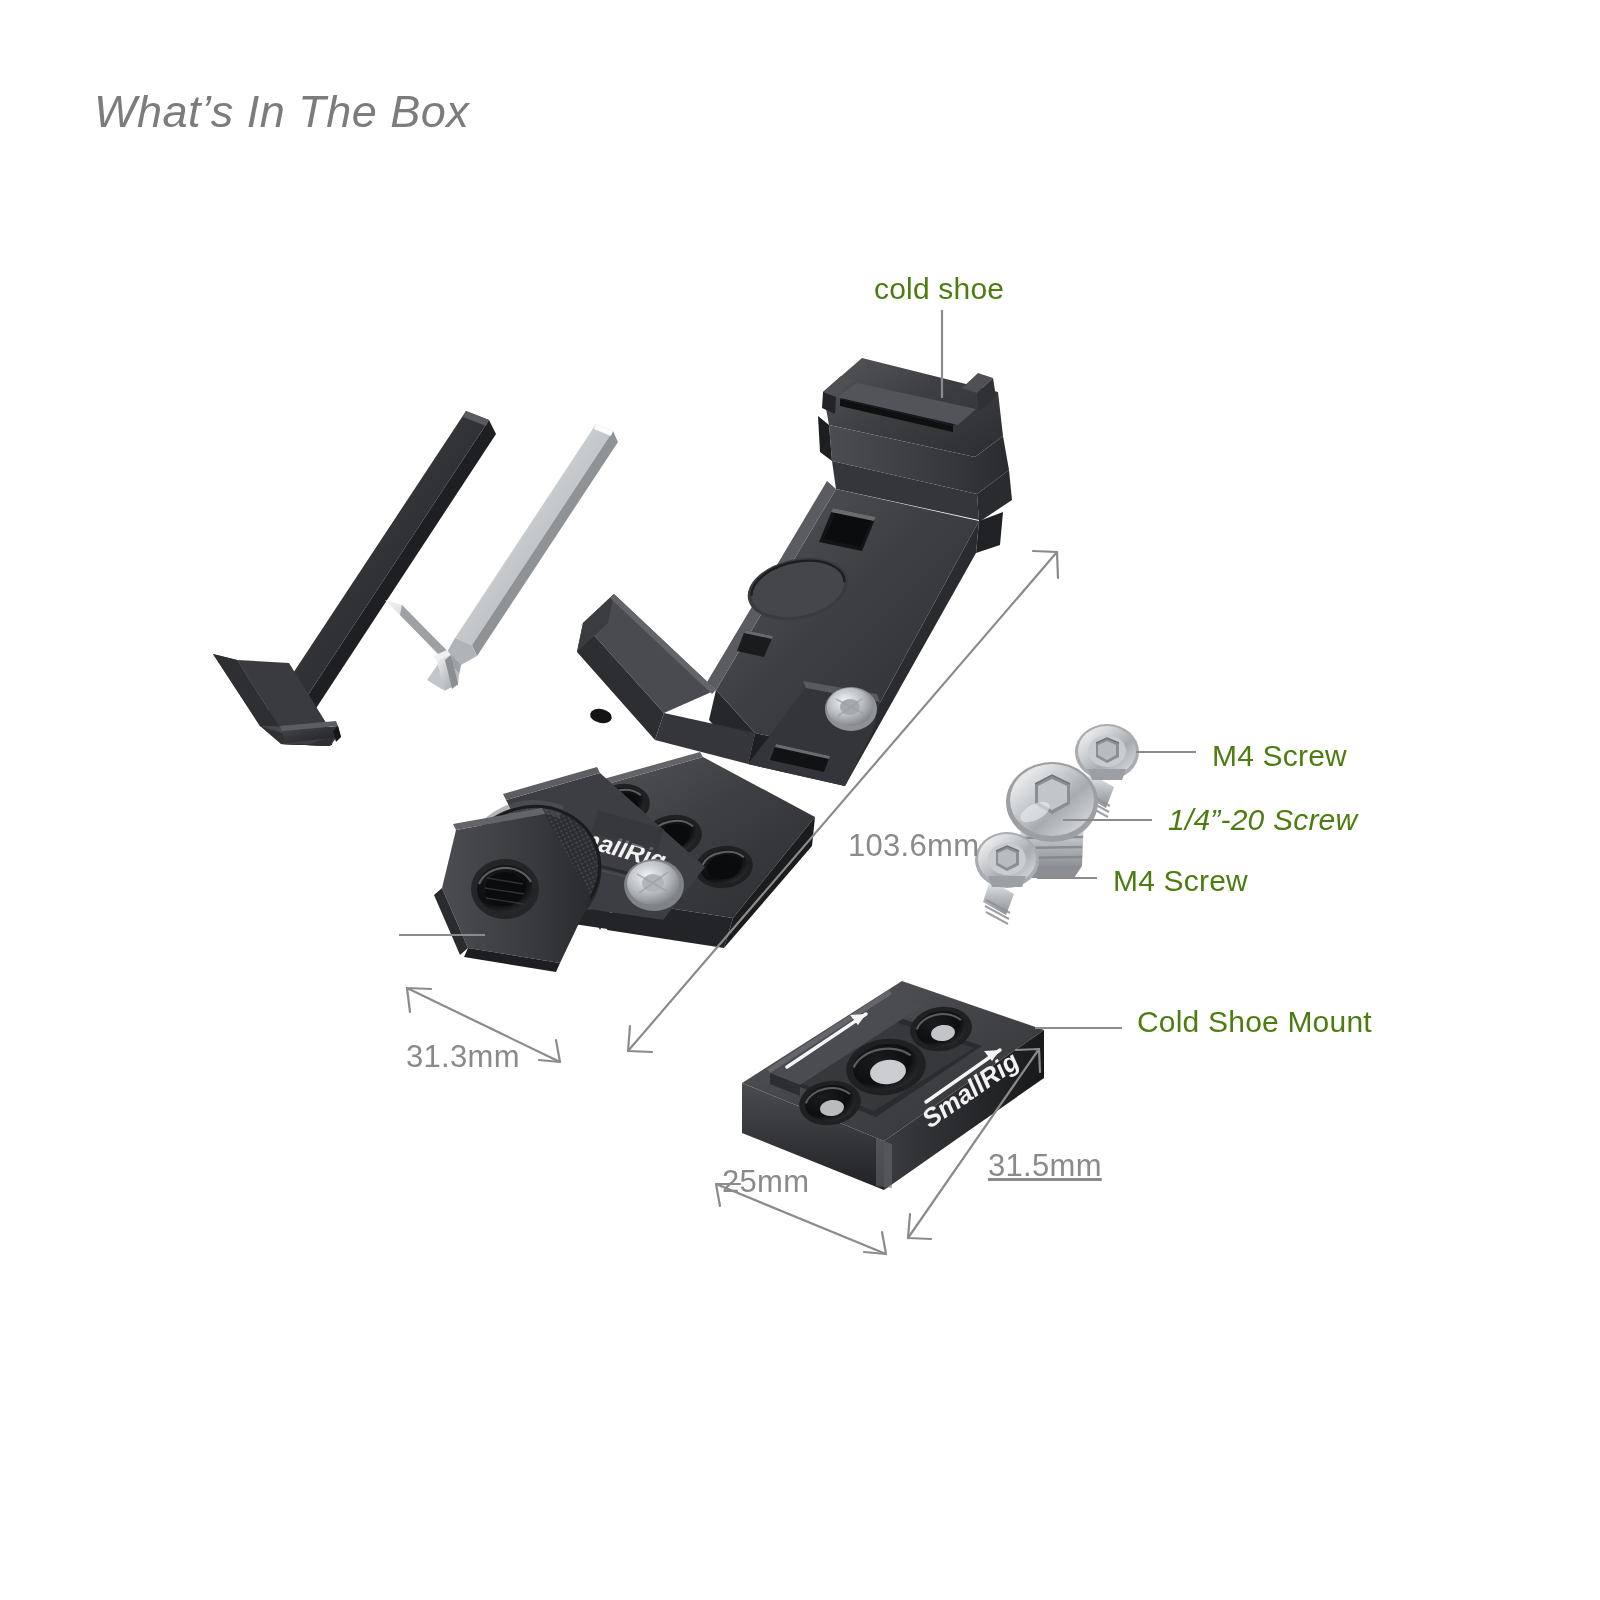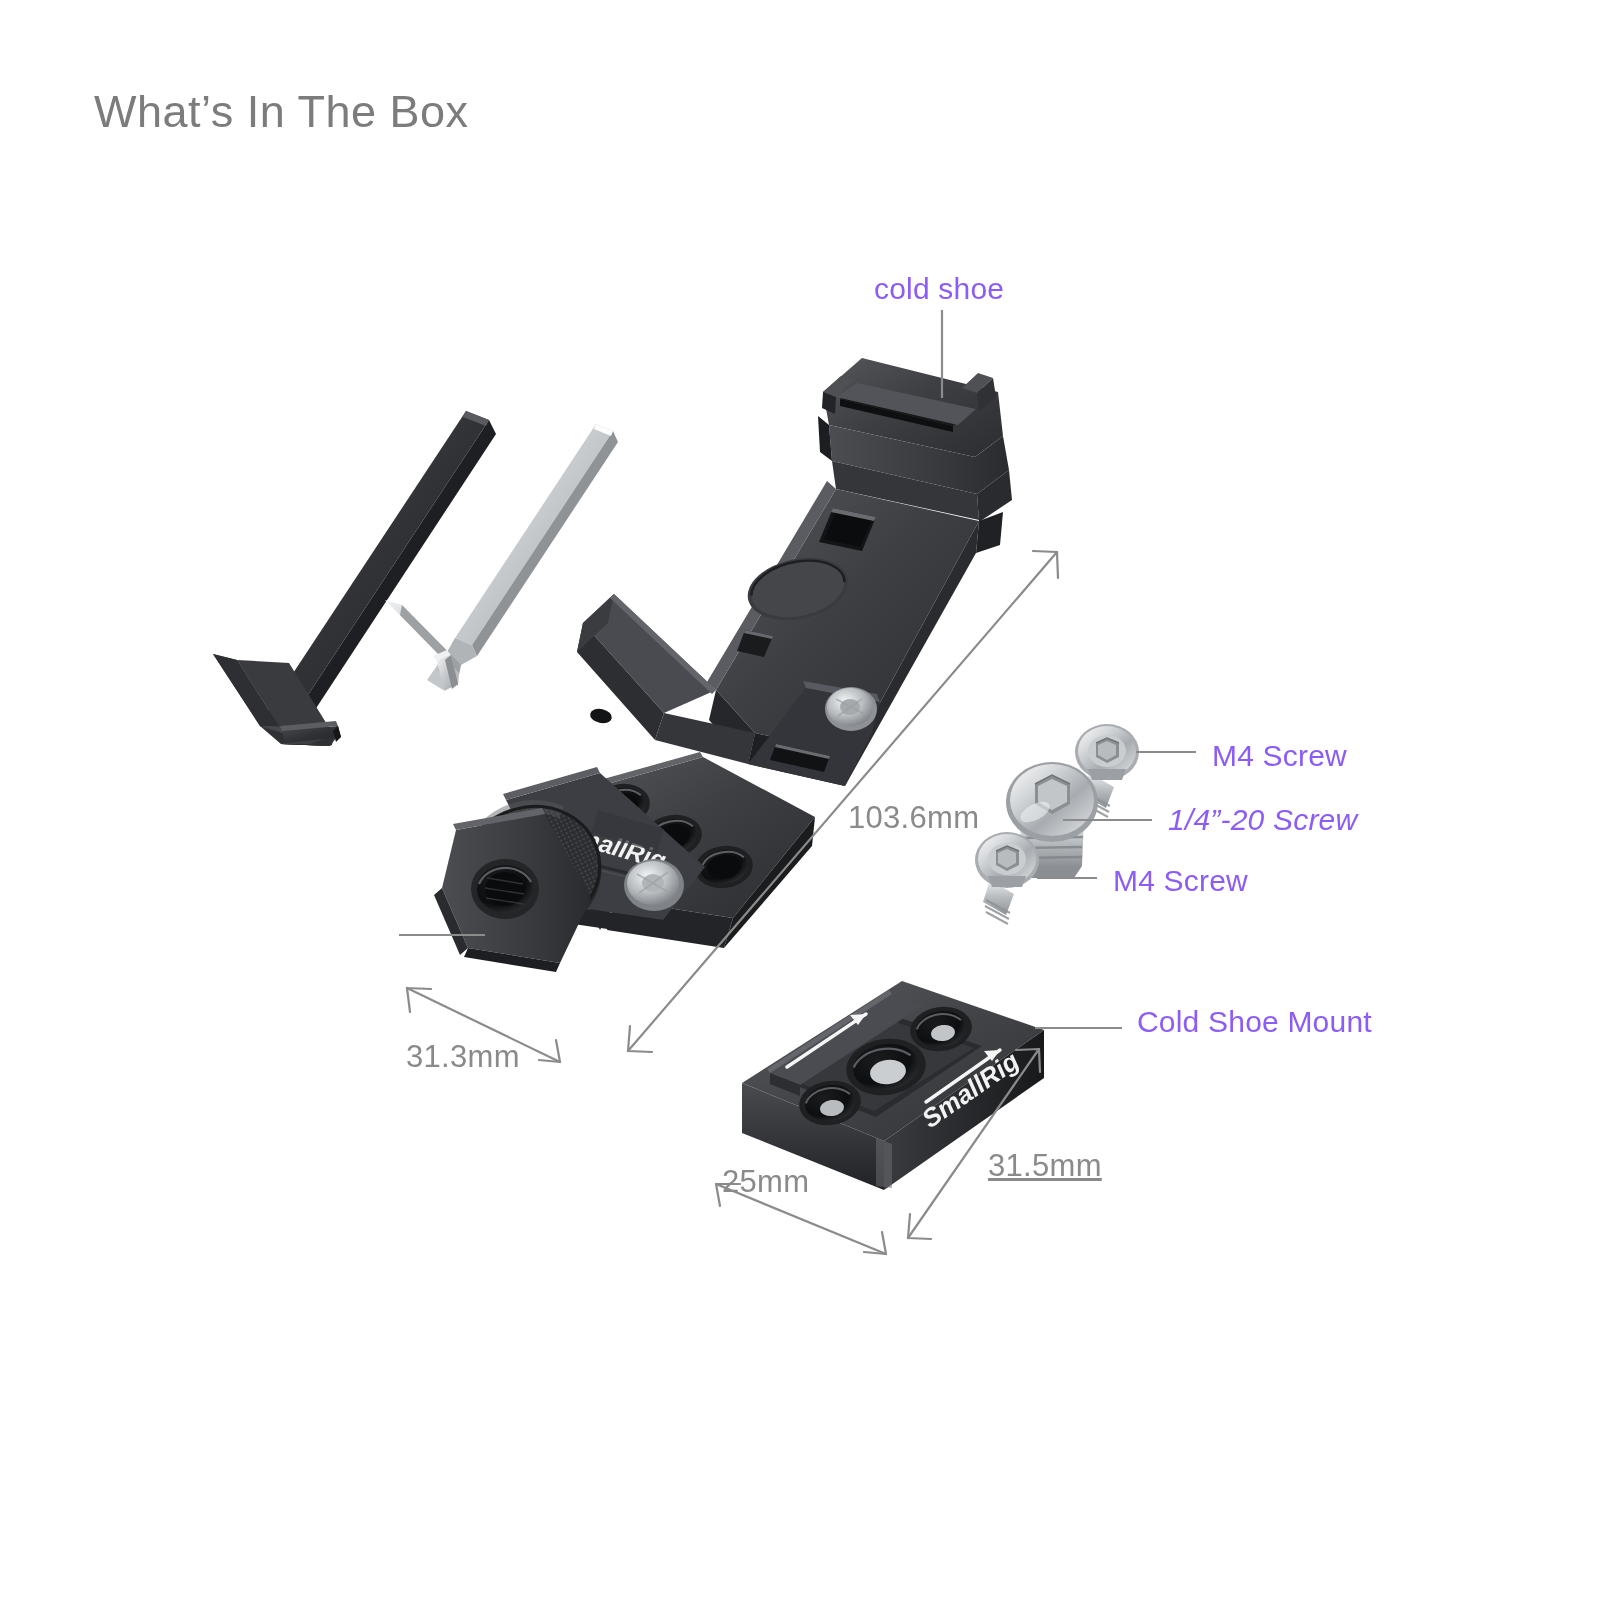--- a/index.html
+++ b/index.html
@@ -23,25 +23,26 @@
   }
   #page-title {
     position: absolute;
     left: 94px;
     top: 86px;
     font-size: 45px;
     font-weight: 400;
     color: #7c7c7c;
     letter-spacing: 0.5px;
     white-space: nowrap;
+    font-style: italic;
   }
   .callout {
     position: absolute;
     font-size: 30px;
-    color: #8b5cf6;
+    color: #4d7c0f;
     white-space: nowrap;
     font-weight: 400;
     letter-spacing: 0.2px;
     text-align: right;
   }
   .dim {
     position: absolute;
     font-size: 31px;
     color: #8a8a8a;
     white-space: nowrap;
@@ -457,21 +458,21 @@
 
   <div class="callout" style="left:1212px; top:739px;">M4 Screw</div>
 
   <div class="callout" style="left:1168px; top:803px;font-style:italic;">1/4”-20 Screw</div>
 
   <div class="callout" style="left:1113px; top:864px;">M4 Screw</div>
 
   <div class="callout" style="left:1137px; top:1005px;">Cold Shoe Mount</div>
 
 
-  <div class="dim" style="left:848px; top:800px;text-align:right;">103.6mm</div>
+  <div class="dim" style="left:848px; top:828px;text-align:right;">103.6mm</div>
 
   <div class="dim" style="left:406px; top:1039px;">31.3mm</div>
 
   <div class="dim" style="left:722px; top:1164px;">25mm</div>
 
   <div class="dim" style="left:988px; top:1148px;text-decoration:underline;">31.5mm</div>
 
 </div>
 
 </body></html>

